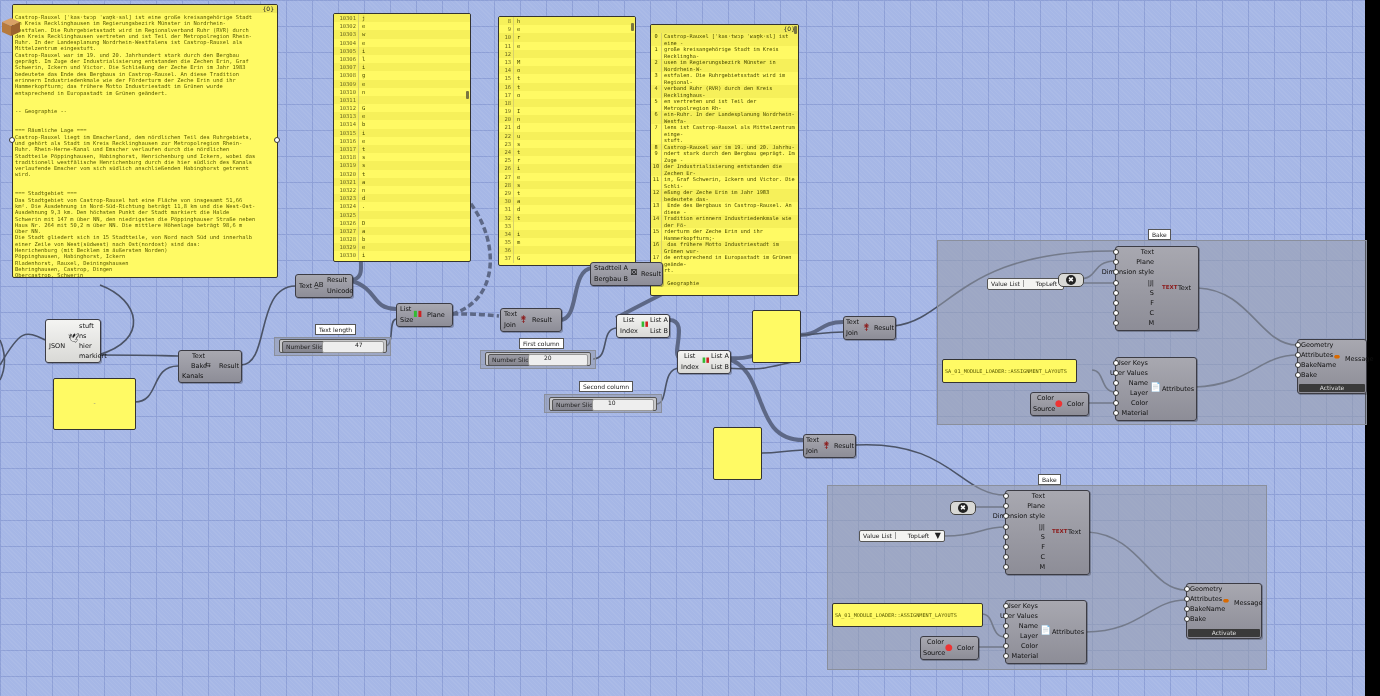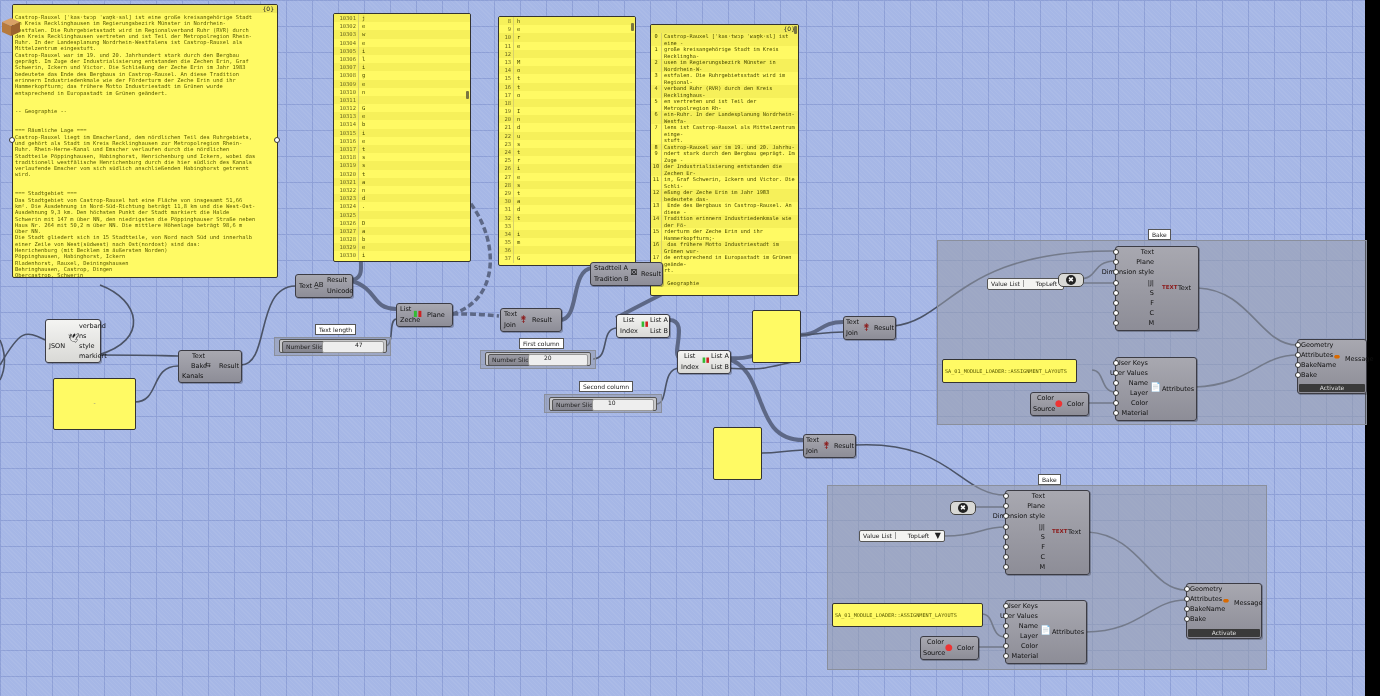--- a/index.html
+++ b/index.html
@@ -487,23 +487,23 @@
         <span style="white-space: pre-wrap;">
  Geographie</span>
       </div>
     </div>
   <div class="scrollthumb" style="right:1px;top:1px;height:8px;"></div>
 </div>
 
 <div class="comp light" style="left:45px;top:319px;width:54px;height:42px;">
   <span class="lbl" style="left:3px;top:22px;">JSON</span>
   <span class="ico" style="left:22px;top:14px;">🕊</span>
-  <span class="lbl" style="left:33px;top:2px;">verband</span>
+  <span class="lbl" style="left:33px;top:2px;">stuft</span>
   <span class="lbl" style="left:33px;top:12px;">ns</span>
-  <span class="lbl" style="left:33px;top:22px;">style</span>
+  <span class="lbl" style="left:33px;top:22px;">hier</span>
   <span class="lbl" style="left:33px;top:32px;">markiert</span>
 </div>
 
 <div class="comp" style="left:178px;top:350px;width:62px;height:31px;">
   <span class="lbl" style="left:13px;top:1px;">Text</span>
   <span class="lbl" style="left:12px;top:11px;">Bake</span>
   <span class="lbl" style="left:3px;top:21px;">Kanals</span>
   <span class="ico" style="left:26px;top:10px;font-size:7px;">⇆</span>
   <span class="lbl" style="left:40px;top:11px;">Result</span>
 </div>
@@ -514,21 +514,21 @@
 
 <div class="comp" style="left:295px;top:274px;width:56px;height:22px;">
   <span class="lbl" style="left:3px;top:7px;">Text</span>
   <span class="ico" style="left:18px;top:6px;font-size:7px;">A̲B</span>
   <span class="lbl" style="left:31px;top:1px;">Result</span>
   <span class="lbl" style="left:31px;top:12px;">Unicode</span>
 </div>
 
 <div class="comp" style="left:396px;top:303px;width:55px;height:22px;">
   <span class="lbl" style="left:3px;top:1px;">List</span>
-  <span class="lbl" style="left:3px;top:12px;">Zeche</span>
+  <span class="lbl" style="left:3px;top:12px;">Size</span>
   <span class="ico" style="left:16px;top:5px;color:#3b3;font-size:8px;">▮<span style="color:#c22">▮</span></span>
   <span class="lbl" style="left:30px;top:7px;">Plane</span>
 </div>
 
 <div class="tag" style="left:315px;top:324px;">Text length</div>
 <div class="group" style="left:274px;top:337px;width:115px;height:17px;"></div>
 <div class="slider" style="left:279px;top:339px;width:106px;">
   <span class="sname">Number Slider</span>
   <span class="strack" style="left:42px;width:60px;"></span>
   <span class="sval" style="left:75px;">47</span>
@@ -544,21 +544,21 @@
 <div class="tag" style="left:519px;top:338px;">First column</div>
 <div class="group" style="left:480px;top:350px;width:114px;height:17px;"></div>
 <div class="slider" style="left:485px;top:352px;width:104px;">
   <span class="sname">Number Slider</span>
   <span class="strack" style="left:42px;width:58px;"></span>
   <span class="sval" style="left:58px;">20</span>
 </div>
 
 <div class="comp" style="left:590px;top:262px;width:71px;height:22px;">
   <span class="lbl" style="left:3px;top:1px;">Stadtteil A</span>
-  <span class="lbl" style="left:3px;top:12px;">Tradition B</span>
+  <span class="lbl" style="left:3px;top:12px;">Bergbau B</span>
   <span class="ico" style="left:39px;top:5px;">⊠</span>
   <span class="lbl" style="left:50px;top:7px;">Result</span>
 </div>
 
 <div class="comp light" style="left:616px;top:314px;width:52px;height:22px;">
   <span class="lbl" style="left:6px;top:1px;">List</span>
   <span class="lbl" style="left:3px;top:12px;">Index</span>
   <span class="ico" style="left:24px;top:5px;color:#3b3;font-size:7px;">▮<span style="color:#c22">▮</span></span>
   <span class="lbl" style="left:33px;top:1px;">List A</span>
   <span class="lbl" style="left:33px;top:12px;">List B</span>

